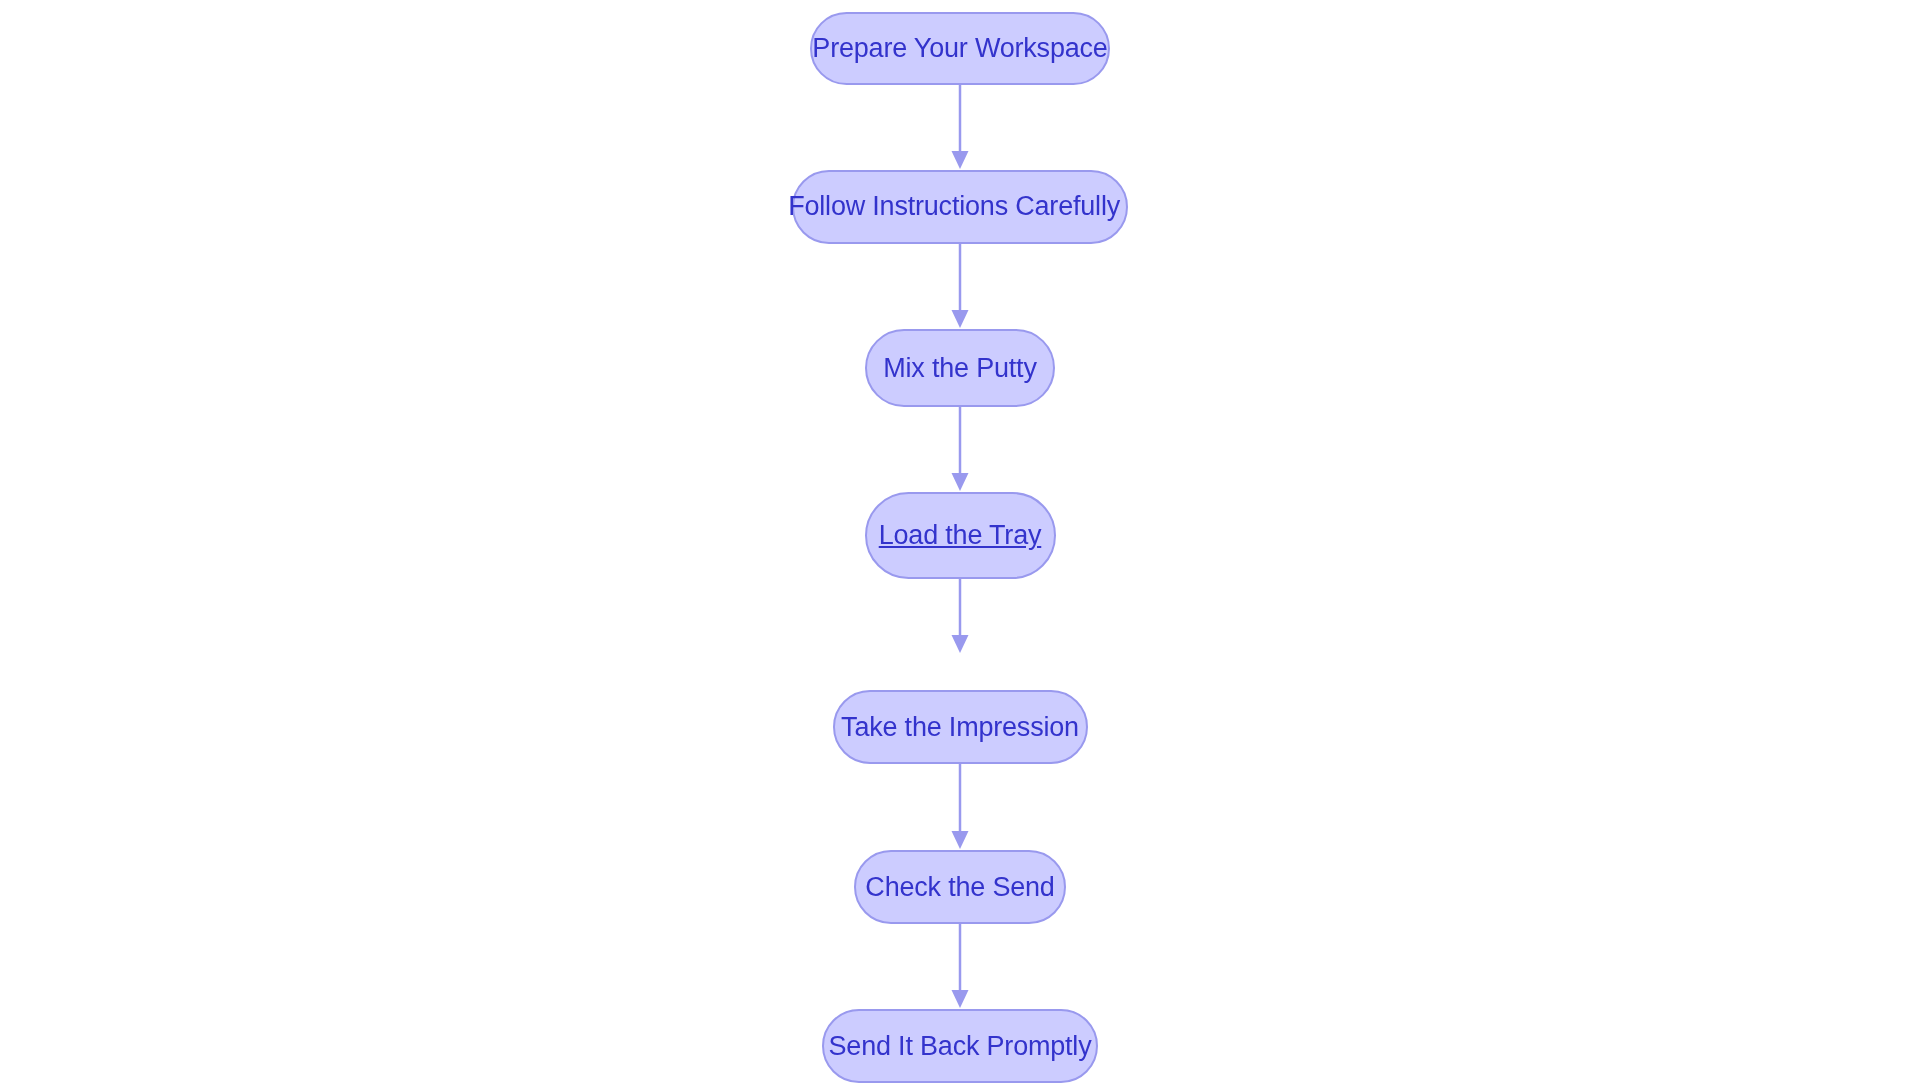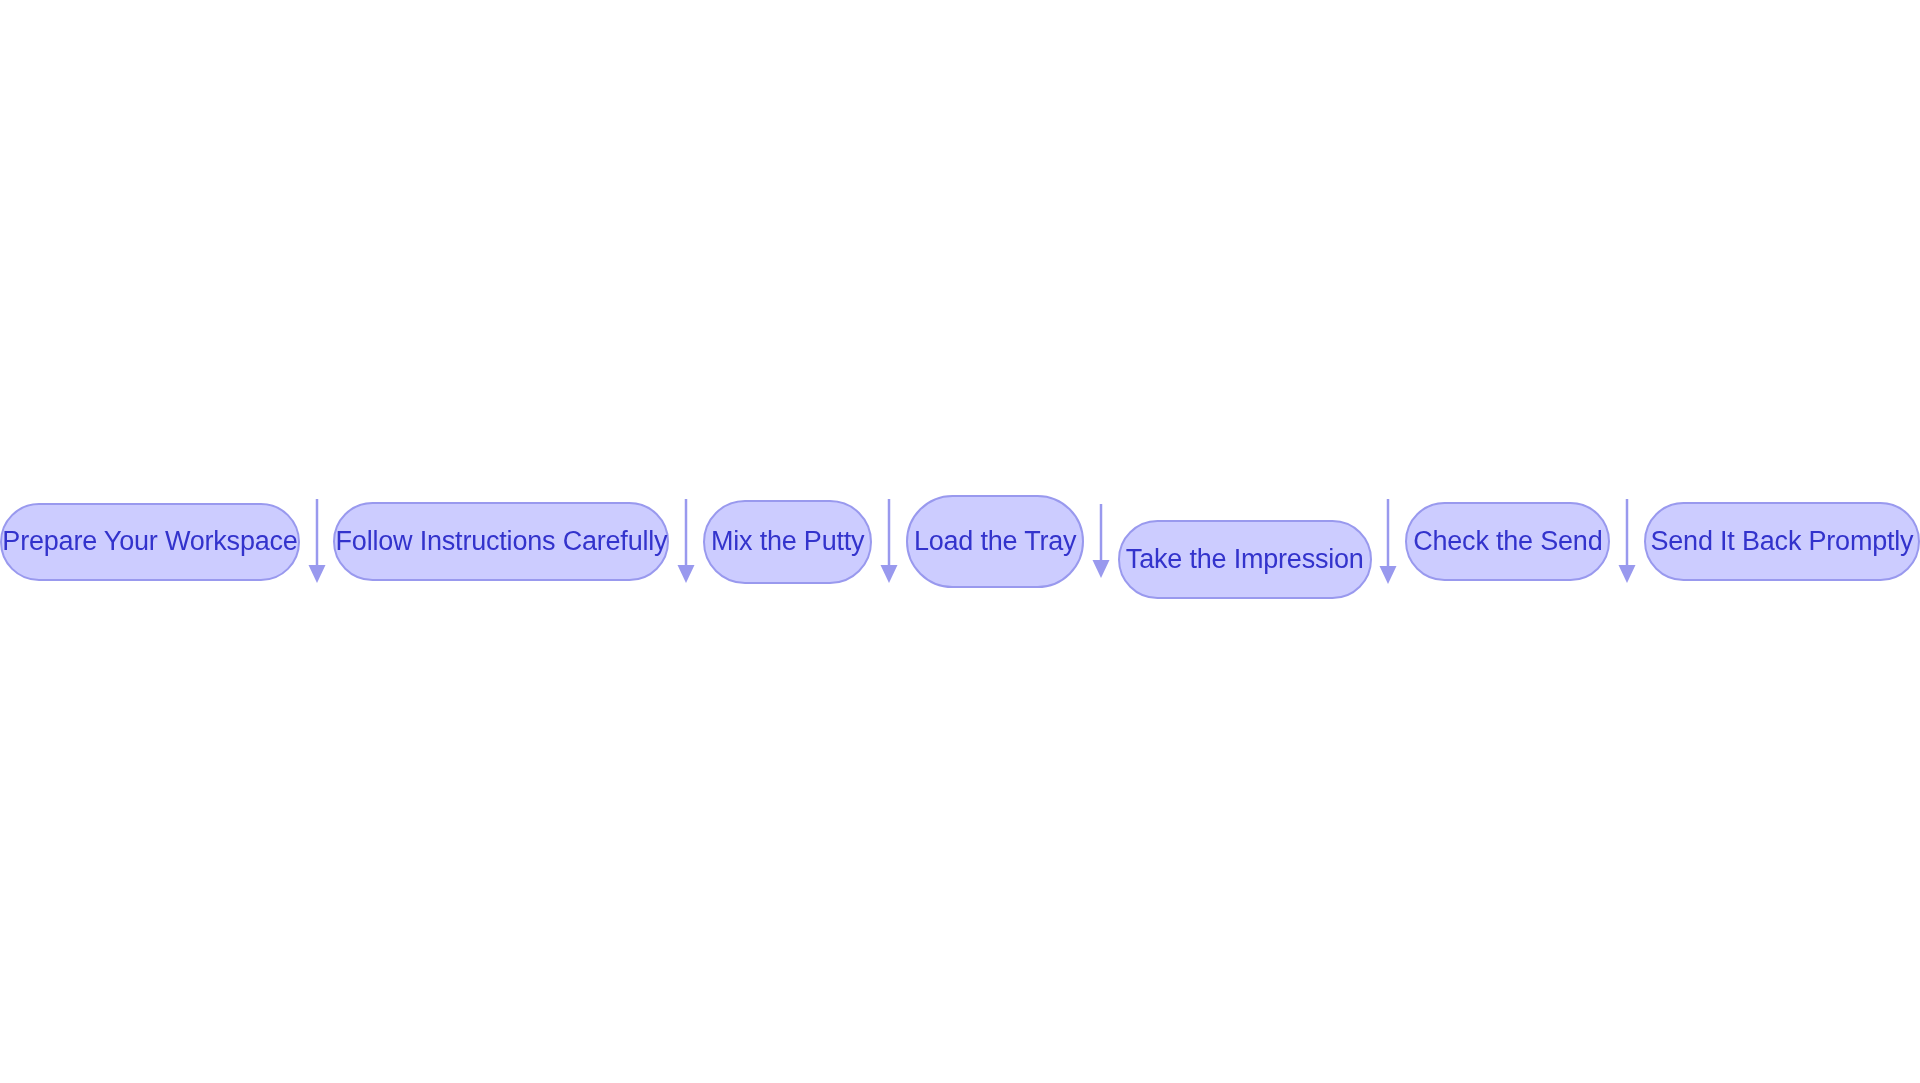--- a/index.html
+++ b/index.html
@@ -21,21 +21,21 @@
     background: #ffffff;
   }
 
   .flow-column {
     position: absolute;
     left: 0;
     top: 0;
     width: 1920px;
     height: 1083px;
     display: flex;
-    flex-direction: row;
+    flex-direction: column;
     align-items: center;
   }
 
   .node {
     box-sizing: border-box;
     display: flex;
     align-items: center;
     justify-content: center;
     background: #ccccff;
     border: 2px solid #9999ee;
@@ -50,23 +50,23 @@
     line-height: 1;
   }
 
   .node-label {
     display: block;
     padding: 0 6px;
   }
 
   
   .n0 { width: 300px; height: 78px; }
-  .n1 { width: 336px; height: 79px; }
+  .n1 { width: 336px; height: 79px; justify-content: flex-end; }
   .n2 { width: 190px; height: 84px; align-items: center; }
-  .n3 { width: 191px; height: 93px; }
+  .n3 { width: 191px; height: 93px; text-decoration: underline; }
   .n4 { width: 255px; height: 79px; margin-top: 36px; }
   .n5 { width: 212px; height: 79px; }
   .n6 { width: 276px; height: 79px; }
 
   
   .gap-0 { height: 85px; }
   .gap-1 { height: 85px; }
   .gap-2 { height: 85px; }
   .gap-3 { height: 75px; }
   .gap-4 { height: 86px; }

